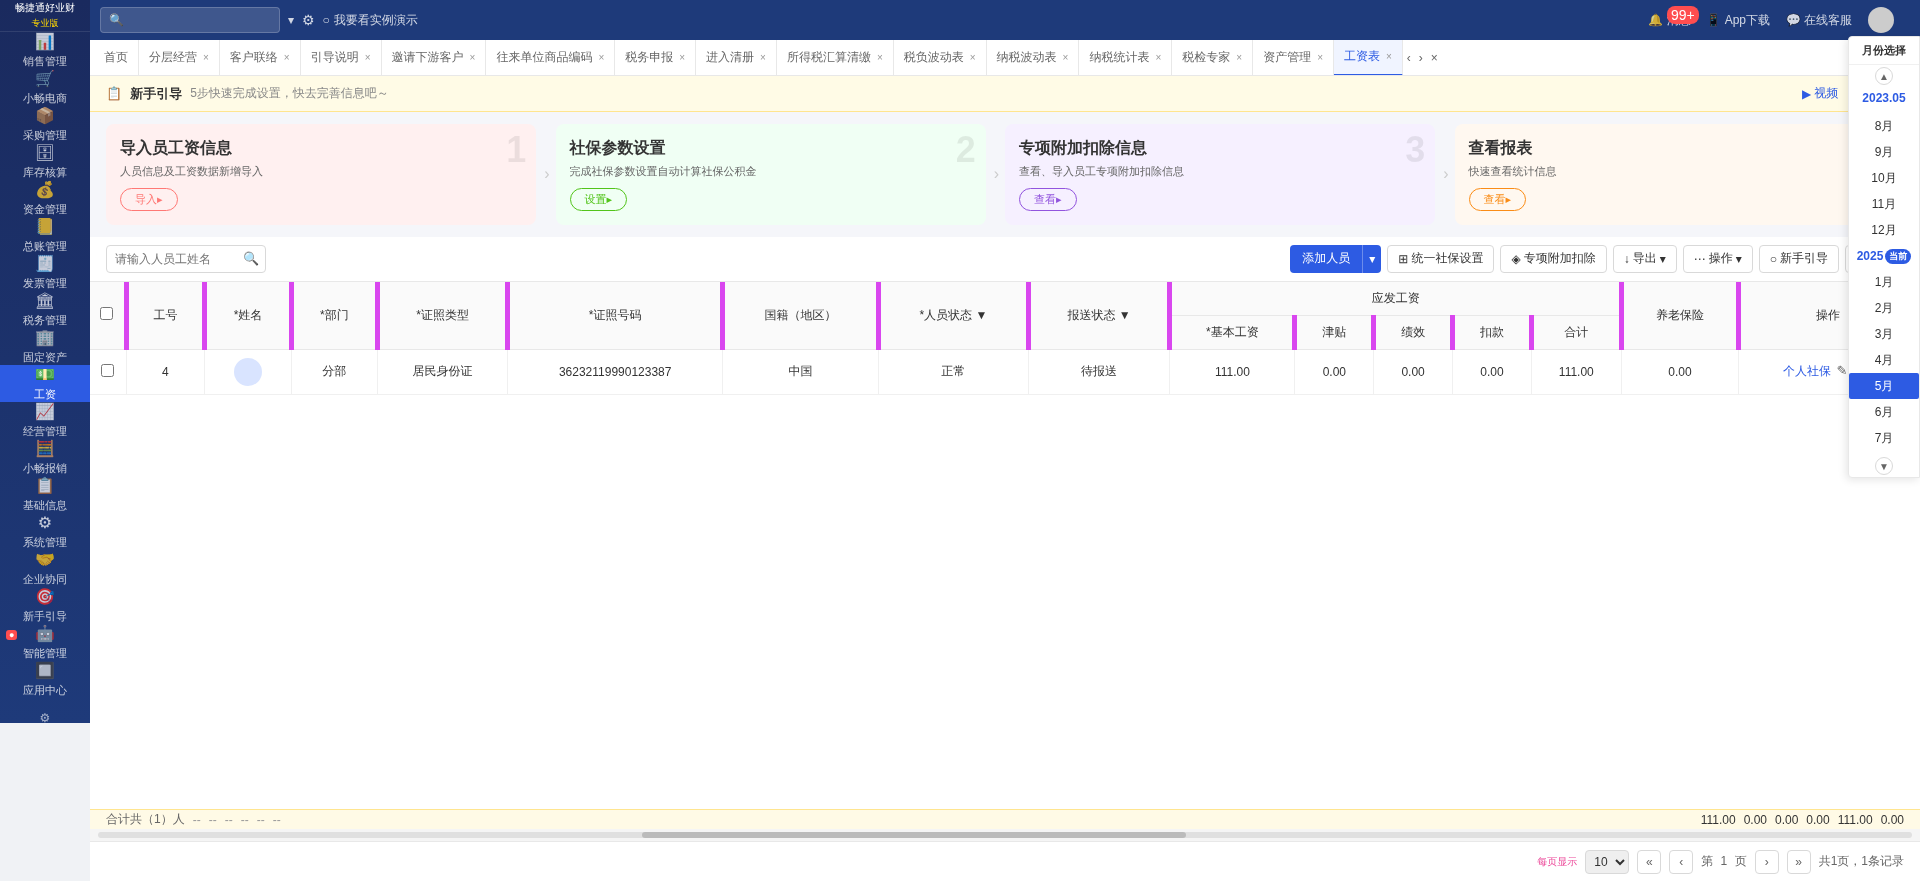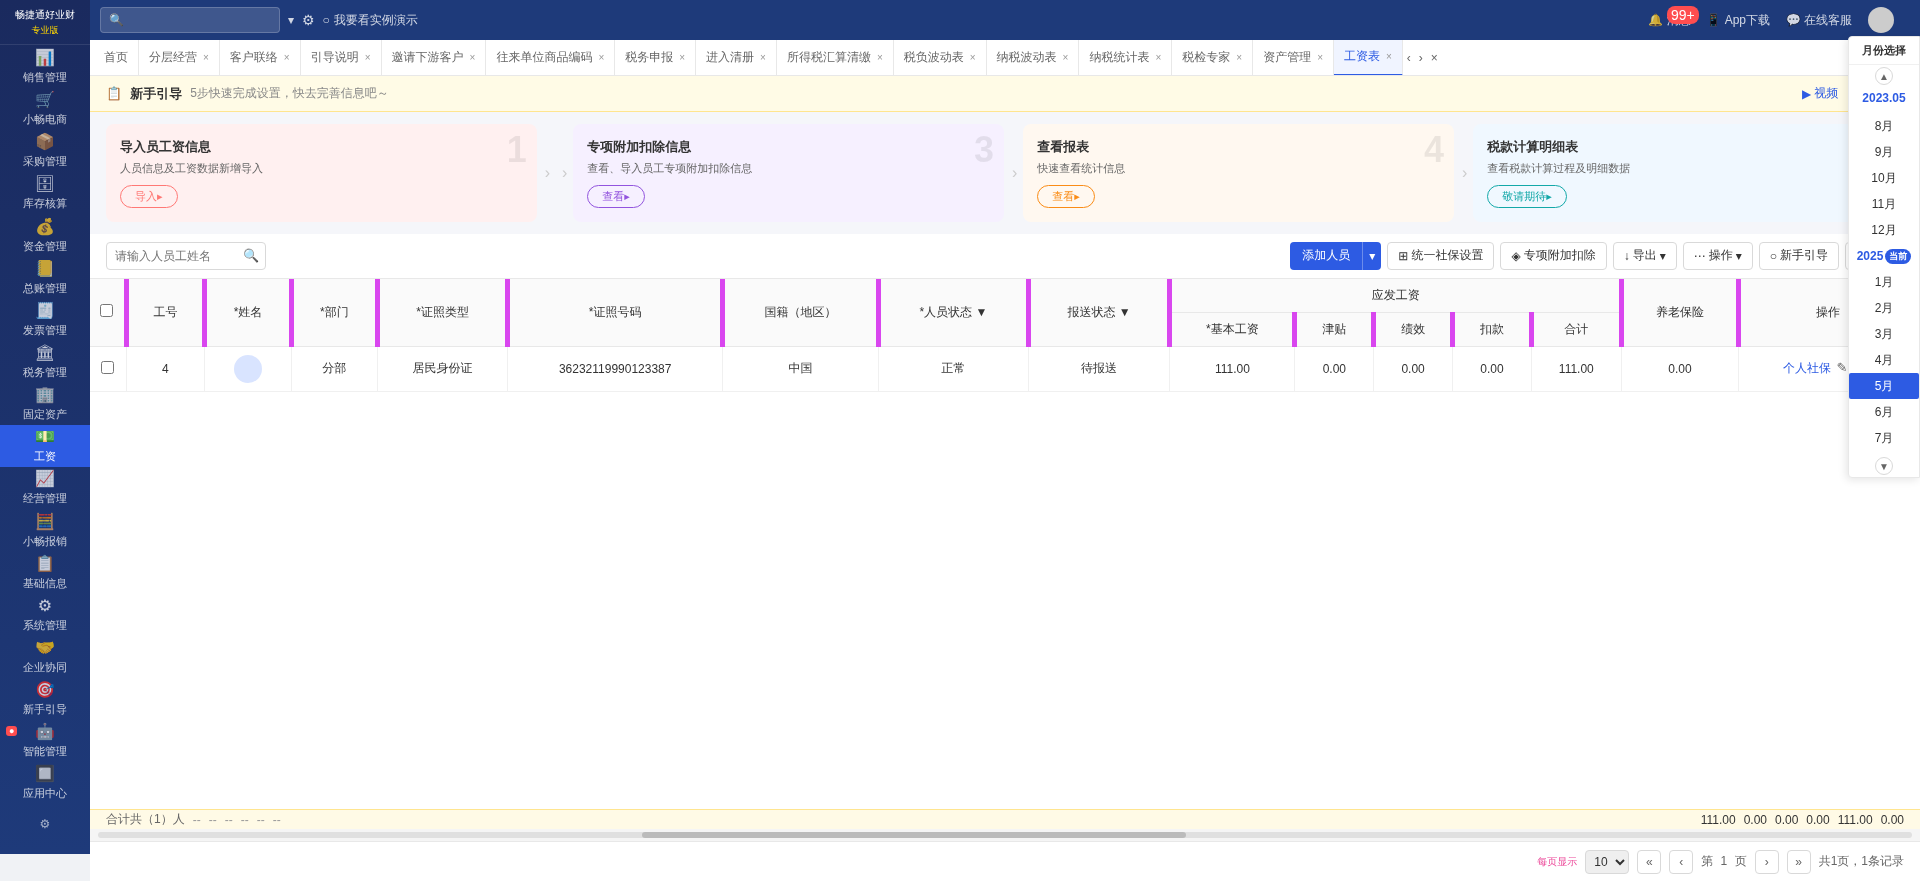--- a/index.html
+++ b/index.html
@@ -1,20 +1,20 @@
 <!DOCTYPE html>
 <html><head>
   <meta charset="utf-8">
   <style>
     * { box-sizing: border-box; margin: 0; padding: 0; font-family: 'Microsoft YaHei', Arial, sans-serif; font-size: 12px; }
     body { background: #f0f2f5; width: 1920px; min-height: 881px; overflow: hidden; }
 
     
     .sidebar {
-      position: fixed; left: 0; top: 0; width: 90px; height: 854px;
+      position: fixed; left: 0; top: 0; width: 90px; height: 723px;
       background: linear-gradient(180deg, #1a2a5e 0%, #1e3a7a 100%);
       display: flex; flex-direction: column; align-items: center;
       z-index: 100;
     }
     .sidebar-logo {
       width: 90px; height: 60px; display: flex; flex-direction: column;
       align-items: center; justify-content: center;
       border-bottom: 1px solid rgba(255,255,255,0.1);
     }
     .sidebar-logo-text { color: #fff; font-size: 11px; text-align: center; line-height: 1.4; }
@@ -92,21 +92,21 @@
       flex: 1; background: #fff; border-radius: 8px; padding: 14px;
       position: relative; overflow: hidden; margin-right: 2px;
     }
     .step-card:last-child { margin-right: 0; }
     .step-card-1 { background: #fff0f0; }
     .step-card-2 { background: #f0fff4; }
     .step-card-3 { background: #f6f0ff; }
     .step-card-4 { background: #fff8f0; }
     .step-card-5 { background: #f0f8ff; }
     .step-number { font-size: 36px; font-weight: bold; color: rgba(0,0,0,0.08); position: absolute; right: 10px; top: 5px; }
-    .step-title { font-size: 13px; font-weight: bold; color: #333; margin-bottom: 4px; }
+    .step-title { font-size: 16px; font-weight: bold; color: #333; margin-bottom: 4px; }
     .step-desc { font-size: 11px; color: #666; line-height: 1.5; margin-bottom: 8px; }
     .step-btn {
       display: inline-block; padding: 3px 14px; border-radius: 12px; font-size: 11px;
       cursor: pointer; border: 1px solid;
     }
     .step-btn-1 { border-color: #ff7875; color: #ff7875; background: transparent; }
     .step-btn-2 { border-color: #52c41a; color: #52c41a; background: transparent; }
     .step-btn-3 { border-color: #9254de; color: #9254de; background: transparent; }
     .step-btn-4 { border-color: #fa8c16; color: #fa8c16; background: transparent; }
     .step-btn-5 { border-color: #13a8a8; color: #13a8a8; background: transparent; }
@@ -417,41 +417,41 @@
     </div>
 
     <div class="steps-area">
       <div class="step-card step-card-1">
         <div class="step-number">1</div>
         <div class="step-title">导入员工资信息</div>
         <div class="step-desc">人员信息及工资数据新增导入</div>
         <button class="step-btn step-btn-1">导入▸</button>
       </div>
       <div class="step-arrow">›</div>
+      <div class="step-card step-card-2">
+        <div class="step-number">2</div>
+        <div class="step-title">社保参数设置</div>
+        <div class="step-desc">完成社保参数设置自动计算社保公积金</div>
+        <button class="step-btn step-btn-2">设置▸</button>
+      </div>
       <div class="step-arrow">›</div>
       <div class="step-card step-card-3">
         <div class="step-number">3</div>
         <div class="step-title">专项附加扣除信息</div>
         <div class="step-desc">查看、导入员工专项附加扣除信息</div>
         <button class="step-btn step-btn-3">查看▸</button>
       </div>
       <div class="step-arrow">›</div>
       <div class="step-card step-card-4">
         <div class="step-number">4</div>
         <div class="step-title">查看报表</div>
         <div class="step-desc">快速查看统计信息</div>
         <button class="step-btn step-btn-4">查看▸</button>
       </div>
       <div class="step-arrow">›</div>
-      <div class="step-card step-card-5">
-        <div class="step-number">5</div>
-        <div class="step-title">税款计算明细表</div>
-        <div class="step-desc">查看税款计算过程及明细数据</div>
-        <button class="step-btn step-btn-5">敬请期待▸</button>
-      </div>
     </div>
 
     <div class="toolbar">
       <div class="search-input-wrap">
         <input class="search-input" type="text" placeholder="请输入人员工姓名" style="">
         <span class="search-icon-btn">🔍</span>
       </div>
       <div class="toolbar-right">
         <div class="btn-primary-wrap">
           <button class="btn-primary" style="border-radius:4px 0 0 4px;">添加人员</button>

